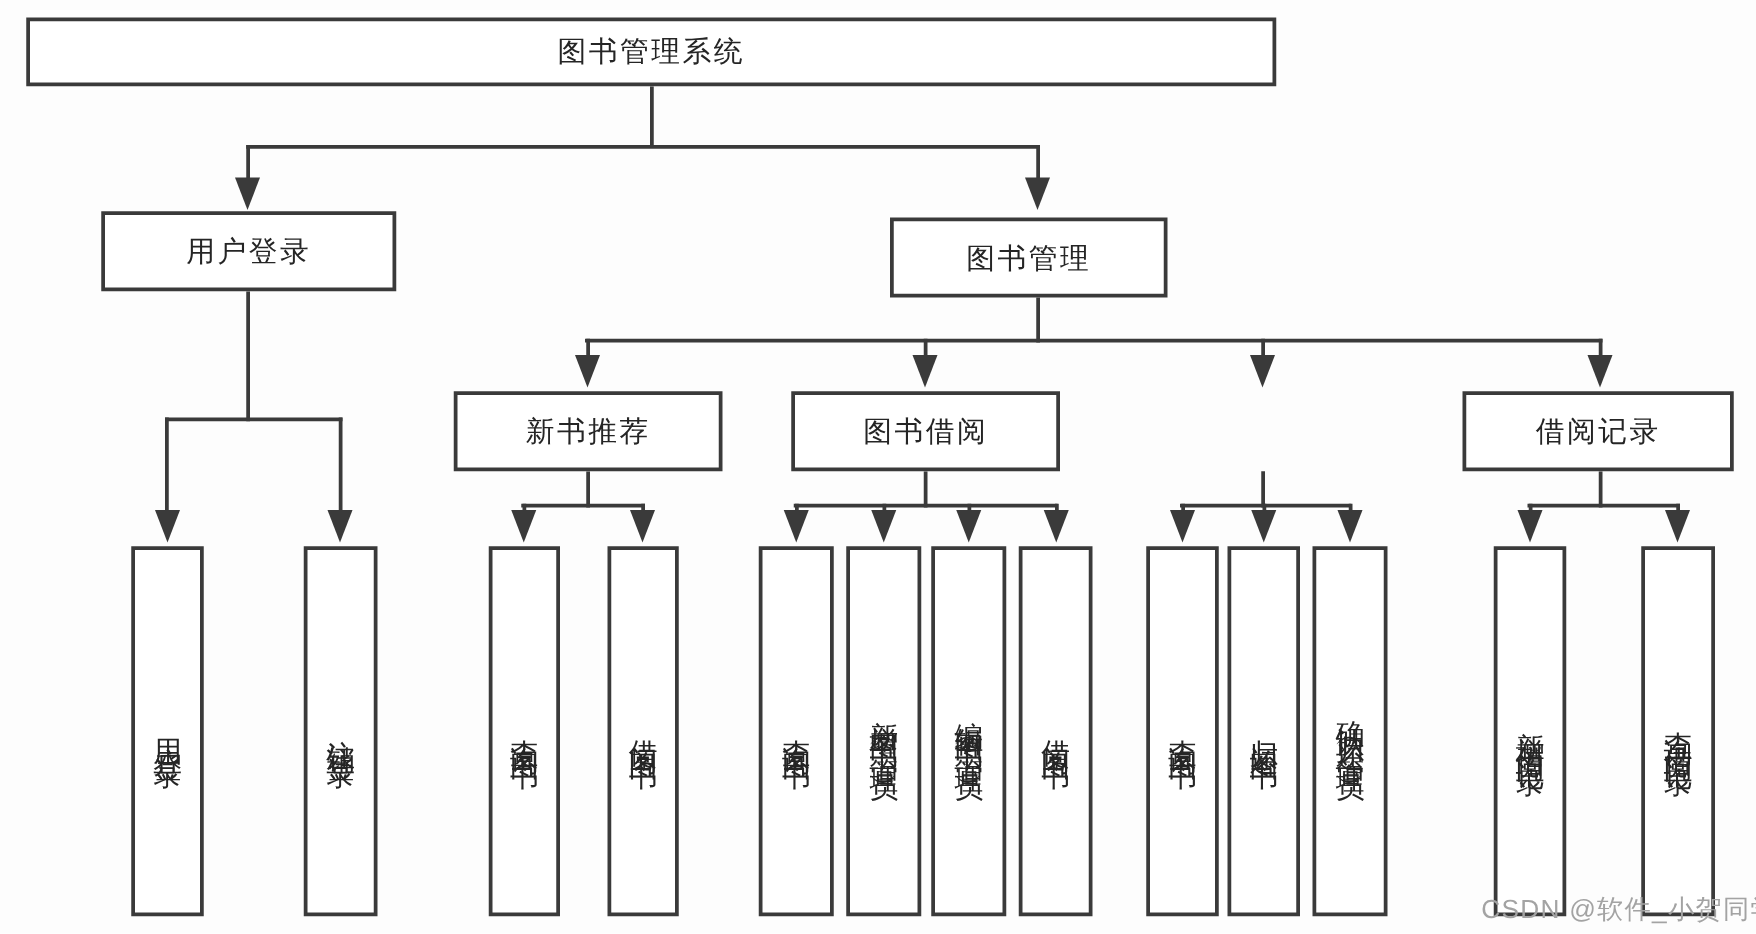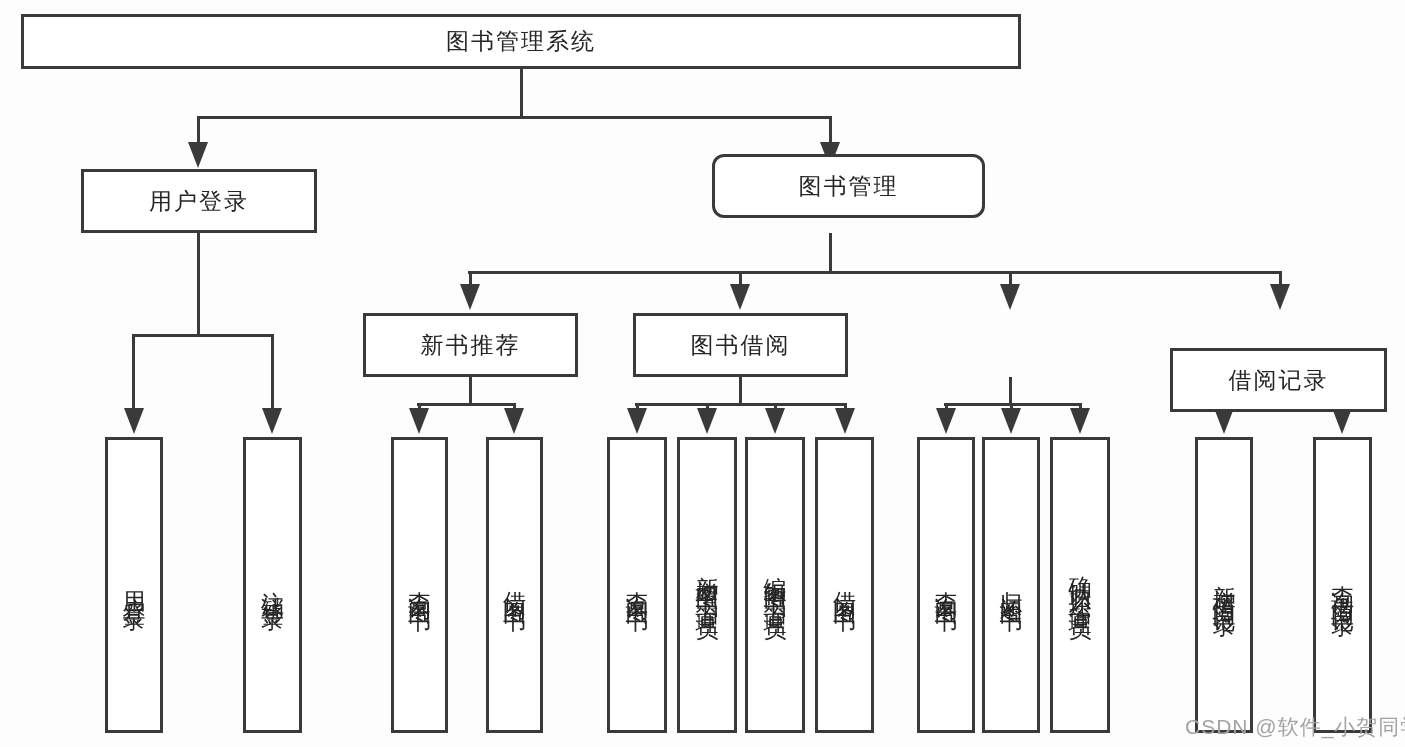--- a/index.html
+++ b/index.html
@@ -132,28 +132,28 @@
   <div class="line" style="left:1222px; top:403px; width:122px; height:3px;"></div>
   <div class="line" style="left:1223px; top:403px; width:3px; height:9px;"></div>
   <div class="arrow" style="left:1214px; top:408px;"></div>
   <div class="line" style="left:1341px; top:403px; width:3px; height:9px;"></div>
   <div class="arrow" style="left:1332px; top:408px;"></div>
 
   <div class="hnode" style="left:21px; top:14px; width:1000px; height:55px;">图书管理系统</div>
 
   <div class="hnode" style="left:81px; top:169px; width:236px; height:64px;">用户登录</div>
 
-  <div class="hnode" style="left:712px; top:154px; width:273px; height:64px;border-radius:12px;">图书管理</div>
+  <div class="hnode" style="left:712px; top:174px; width:222px; height:64px;">图书管理</div>
 
   <div class="hnode" style="left:633px; top:313px; width:215px; height:64px;">图书借阅</div>
 
   <div class="hnode" style="left:363px; top:313px; width:215px; height:64px;">新书推荐</div>
 
 
-  <div class="hnode" style="left:1170px; top:313px; width:217px; height:64px;margin-top:35px;">借阅记录</div>
+  <div class="hnode" style="left:1170px; top:313px; width:217px; height:64px;">借阅记录</div>
 
   <div class="vnode" style="left:105px; width:58px;">用户登录</div>
   <div class="vnode" style="left:243px; width:59px;">注销登录</div>
 
   <div class="vnode" style="left:391px; width:57px;">查询图书</div>
   <div class="vnode" style="left:486px; width:57px;">借阅图书</div>
 
   <div class="vnode" style="left:607px; width:60px;">查询图书</div>
   <div class="vnode" style="left:677px; width:60px;">新增图书（管理员）</div>
   <div class="vnode" style="left:745px; width:60px;">编辑图书（管理员）</div>

